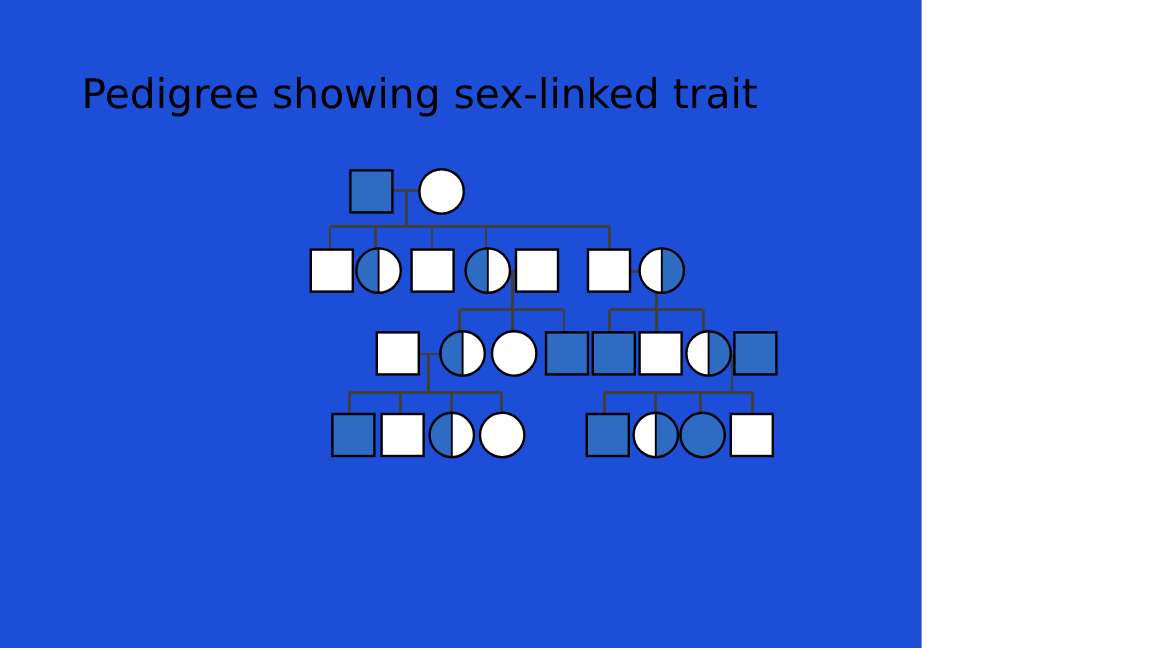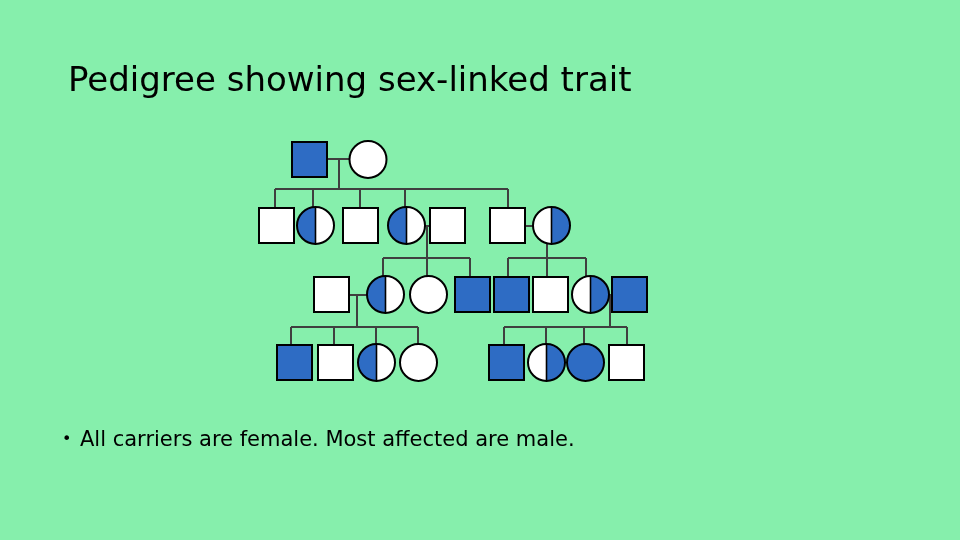--- a/index.html
+++ b/index.html
@@ -10,23 +10,23 @@
   body {
     width: 960px;
     height: 540px;
     font-family: "DejaVu Sans", sans-serif;
     color: #000000;
     overflow: hidden;
     position: relative;
   }
   #slide {
     position: relative;
-    width: 960px;
+    width: 768px;
     height: 540px;
-    background: #86efac;
+    background: #1d4ed8;
   }
   #slide-title {
     position: absolute;
     left: 68px;
     top: 57px;
     width: 830px;
     font-size: 34px;
     line-height: 44px;
     font-weight: 400;
     color: #000000;
@@ -238,19 +238,14 @@
 
           <circle cx="585.5" cy="362.5" r="18.5" fill="#2E6CC4"></circle>
 
           <rect x="609" y="345" width="35" height="35" fill="#FFFFFF"></rect>
         </g>
 
       </g>
     </svg>
   </div>
 
-  <div id="bullet-list">
-    <span class="bullet-item">
-      <span class="bullet-dot">•</span><span class="bullet-text">All carriers are female.  Most affected are male.</span>
-    </span>
-  </div>
 
 </div>
 
 </body></html>

